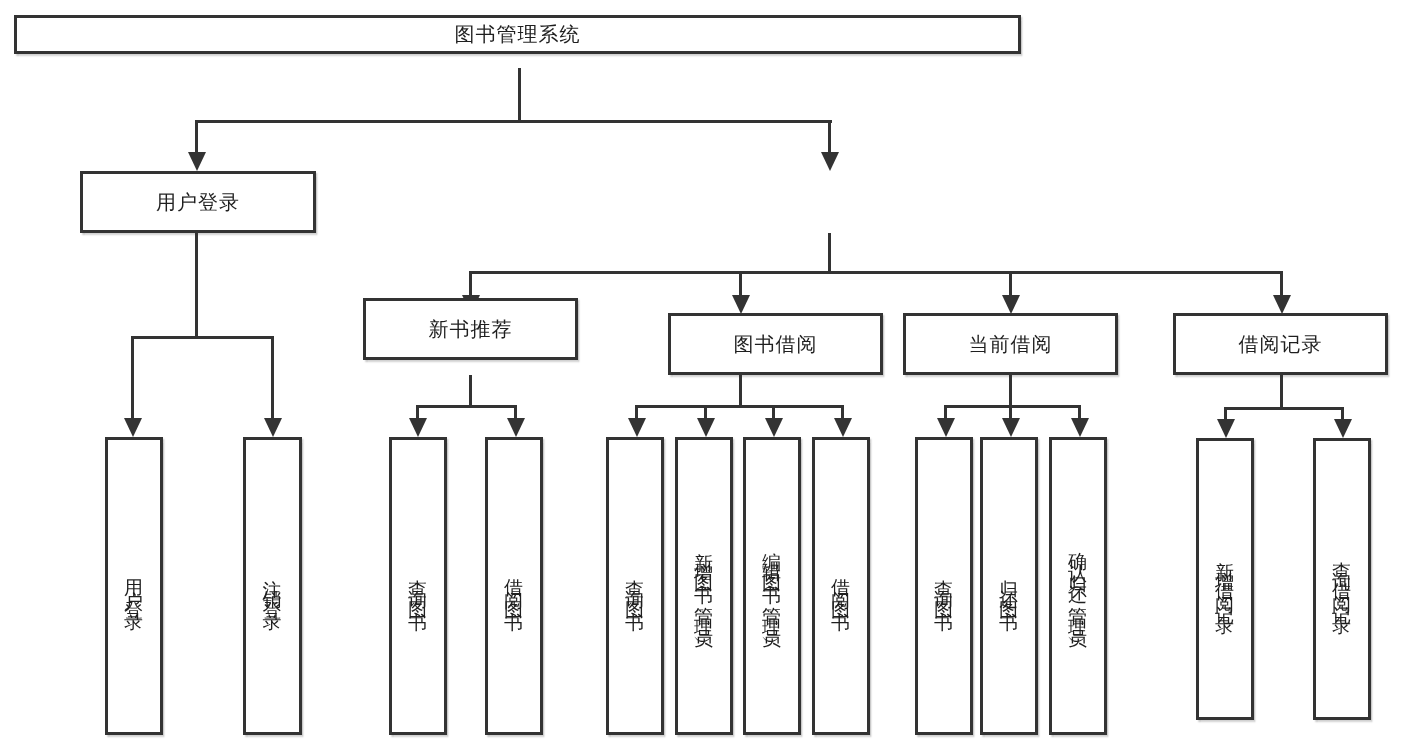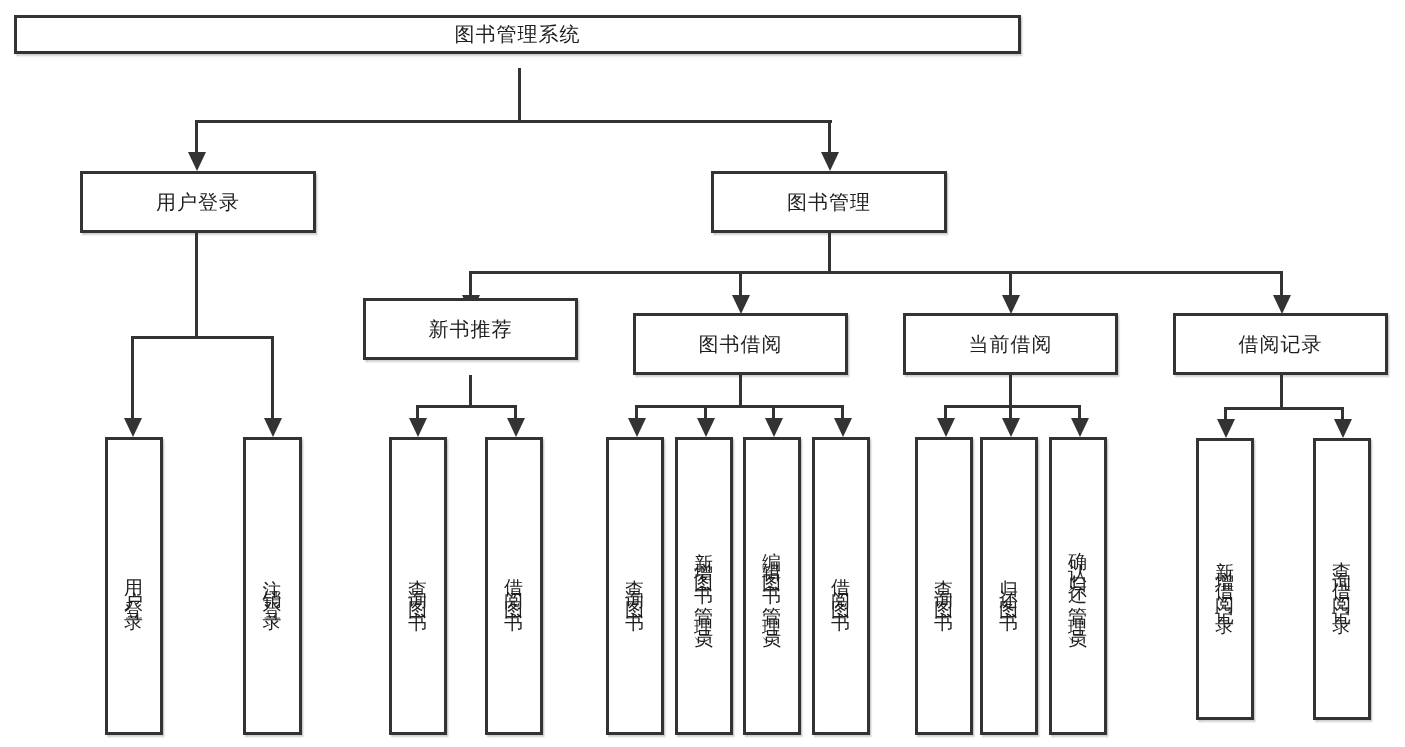--- a/index.html
+++ b/index.html
@@ -61,21 +61,20 @@
   <div class="line" style="left:195px;top:120px;width:637px;height:3px"></div>
 
   <div class="line" style="left:195px;top:120px;width:3px;height:34px"></div>
   <div class="arrow" style="left:188px;top:152px"></div>
 
   <div class="line" style="left:828px;top:120px;width:3px;height:34px"></div>
   <div class="arrow" style="left:821px;top:152px"></div>
 
   <div class="box h" style="left:80px;top:171px;width:236px;height:62px">用户登录</div>
 
-  <div class="box h" style="left:711px;top:171px;width:236px;height:62px">图书管理</div>
 
   <div class="line" style="left:195px;top:233px;width:3px;height:106px"></div>
   <div class="line" style="left:131px;top:336px;width:143px;height:3px"></div>
   <div class="line" style="left:131px;top:336px;width:3px;height:85px"></div>
   <div class="arrow" style="left:124px;top:418px"></div>
   <div class="line" style="left:271px;top:336px;width:3px;height:85px"></div>
   <div class="arrow" style="left:264px;top:418px"></div>
 
   <div class="line" style="left:828px;top:233px;width:3px;height:41px"></div>
   <div class="line" style="left:469px;top:271px;width:814px;height:3px"></div>
@@ -86,21 +85,21 @@
   <div class="line" style="left:739px;top:271px;width:3px;height:26px"></div>
   <div class="arrow" style="left:732px;top:295px"></div>
 
   <div class="line" style="left:1009px;top:271px;width:3px;height:26px"></div>
   <div class="arrow" style="left:1002px;top:295px"></div>
 
   <div class="line" style="left:1280px;top:271px;width:3px;height:26px"></div>
   <div class="arrow" style="left:1273px;top:295px"></div>
 
   <div class="box h" style="left:363px;top:298px;width:215px;height:62px">新书推荐</div>
-  <div class="box h" style="left:633px;top:313px;width:215px;height:62px">图书借阅</div>
+  <div class="box h" style="left:668px;top:313px;width:215px;height:62px">图书借阅</div>
   <div class="box h" style="left:903px;top:313px;width:215px;height:62px">当前借阅</div>
   <div class="box h" style="left:1173px;top:313px;width:215px;height:62px">借阅记录</div>
 
   <div class="line" style="left:469px;top:375px;width:3px;height:33px"></div>
   <div class="line" style="left:416px;top:405px;width:101px;height:3px"></div>
   <div class="line" style="left:416px;top:405px;width:3px;height:15px"></div>
   <div class="arrow" style="left:409px;top:418px"></div>
   <div class="line" style="left:514px;top:405px;width:3px;height:15px"></div>
   <div class="arrow" style="left:507px;top:418px"></div>
 

